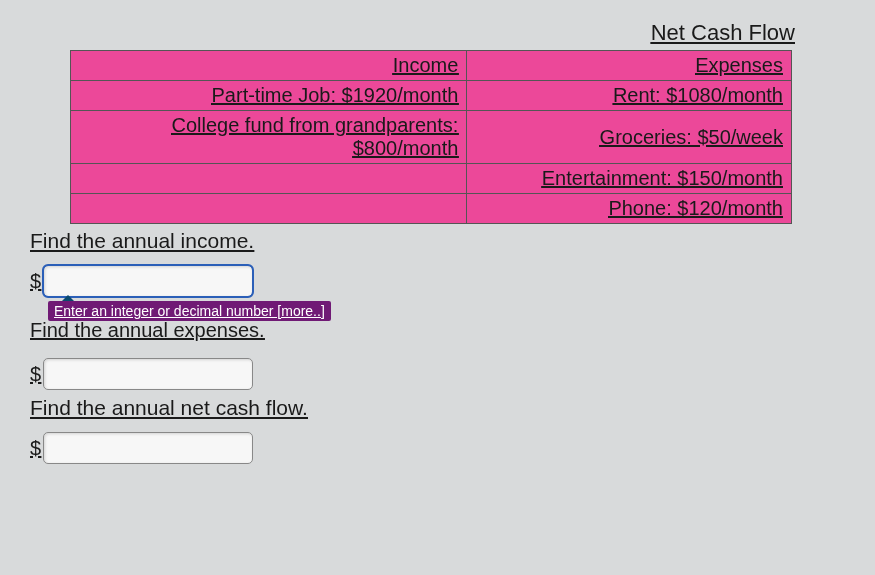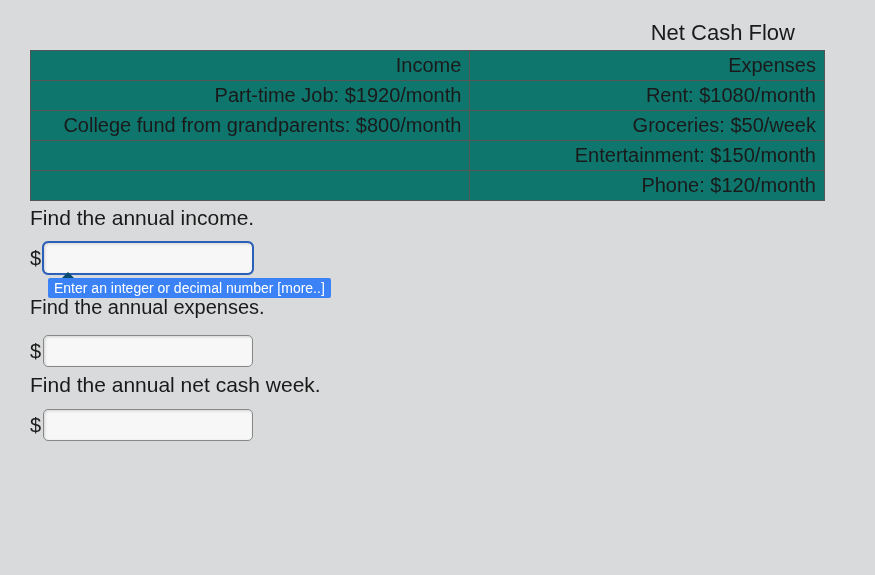--- a/index.html
+++ b/index.html
@@ -1,34 +1,35 @@
 <!DOCTYPE html>
 <html><head>
   <meta charset="utf-8">
   <style>
-    * { box-sizing: border-box; margin: 0; padding: 0; }
+    * { box-sizing: border-box; margin: 0; padding: 0; text-decoration: underline; }
     body {
       font-family: Arial, Helvetica, sans-serif;
       background: #d8dadb;
       padding: 20px 30px;
       width: 875px;
       height: 575px;
       color: #1a1a1a;
       font-size: 19px;
     }
     .net-flow-title {
       text-align: right;
       font-size: 22px;
       padding-right: 50px;
       padding-bottom: 4px;
     }
     table {
       border-collapse: collapse;
-      width: 795px;
-      background: #0f766e;
+      width: 722px;
+      background: #ec4899;
+      margin-left: 40px;
     }
     td {
       border: 1px solid #555;
       padding: 3px 8px;
       text-align: right;
       height: 30px;
       font-size: 20px;
       vertical-align: middle;
     }
     td.col-income { width: 440px; }
@@ -57,21 +58,21 @@
       padding: 0 6px;
       font-size: 18px;
     }
     .answer-input.focused {
       outline: 2px solid #2b5fb8;
       outline-offset: -1px;
       border: 1px solid #2b5fb8;
     }
     .hint-tooltip {
       display: inline-block;
-      background: #3b82f6;
+      background: #701a75;
       color: #fff;
       font-size: 14px;
       padding: 2px 6px;
       border-radius: 2px;
       position: relative;
       top: -4px;
       margin-left: 18px;
     }
     .hint-tooltip:after {
       content: "";
@@ -127,17 +128,17 @@
 <div>
   <span class="hint-tooltip">Enter an integer or decimal number [more..]</span>
 </div>
 <div class="prompt-inline">Find the annual expenses.</div>
 
 <div class="input-row" style="margin-top:10px;">
   <span class="dollar">$</span>
   <input type="text" class="answer-input" value="" style="">
 </div>
 
-<div class="prompt">Find the annual net cash week.</div>
+<div class="prompt">Find the annual net cash flow.</div>
 <div class="input-row">
   <span class="dollar">$</span>
   <input type="text" class="answer-input" value="" style="">
 </div>
 
 </body></html>

